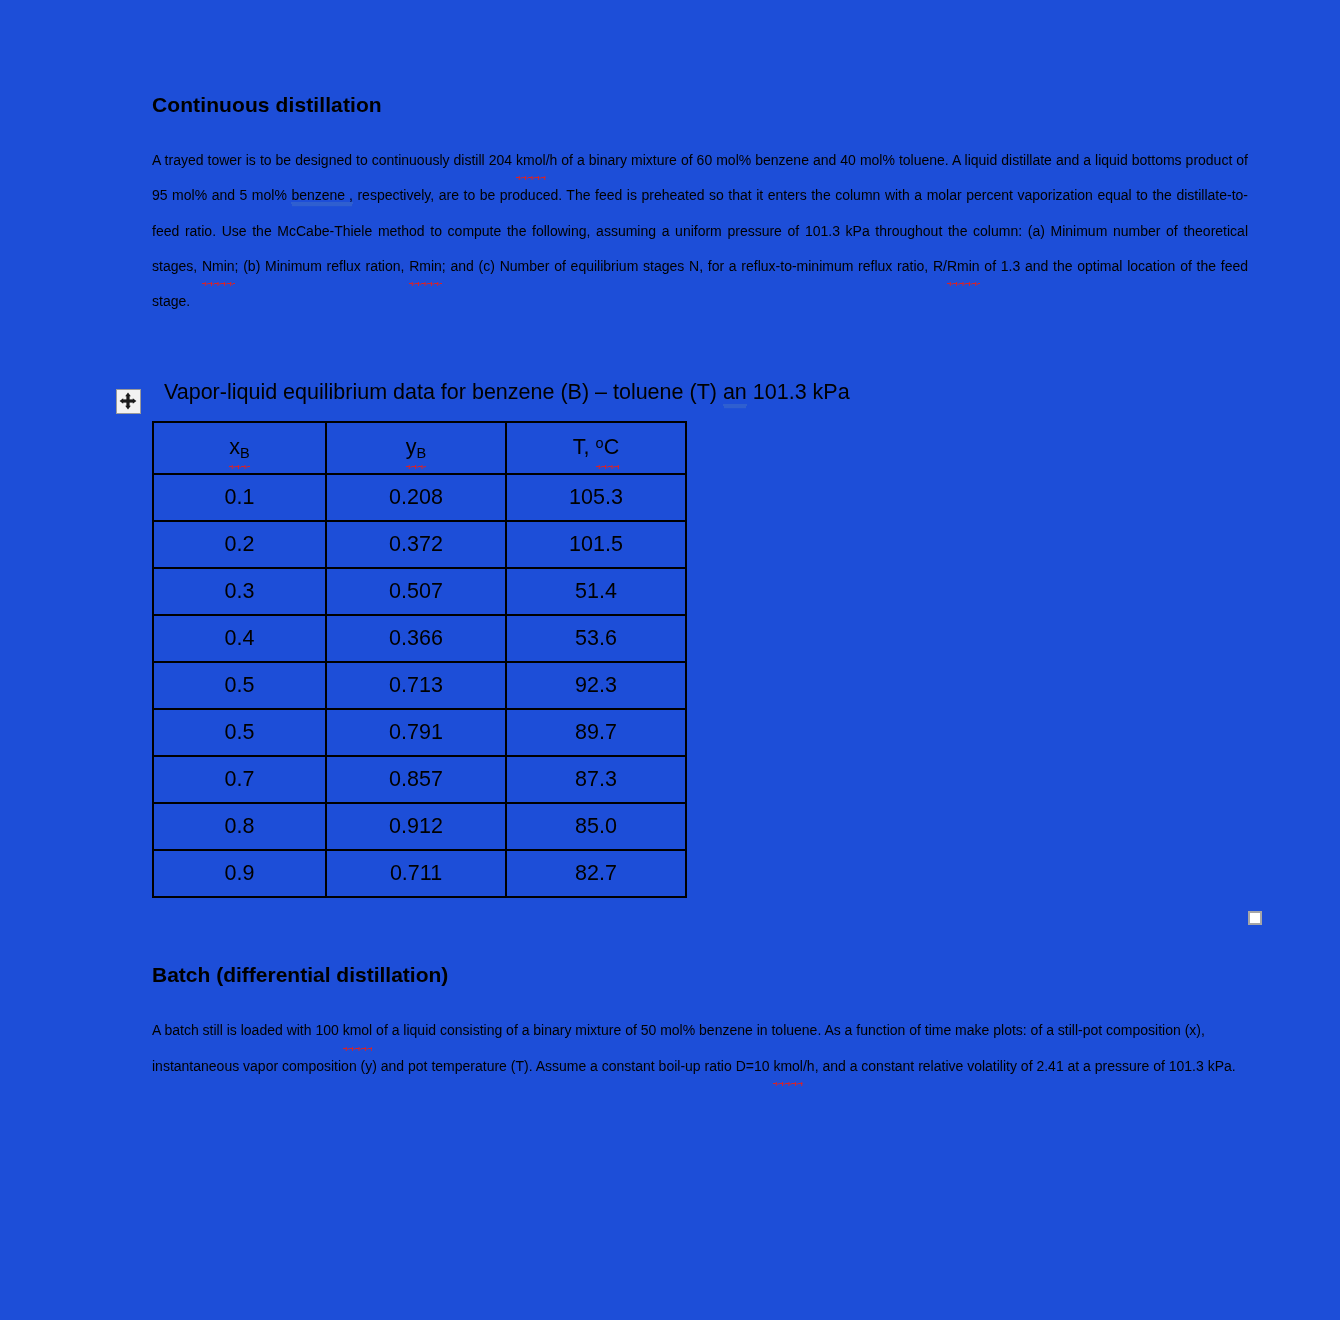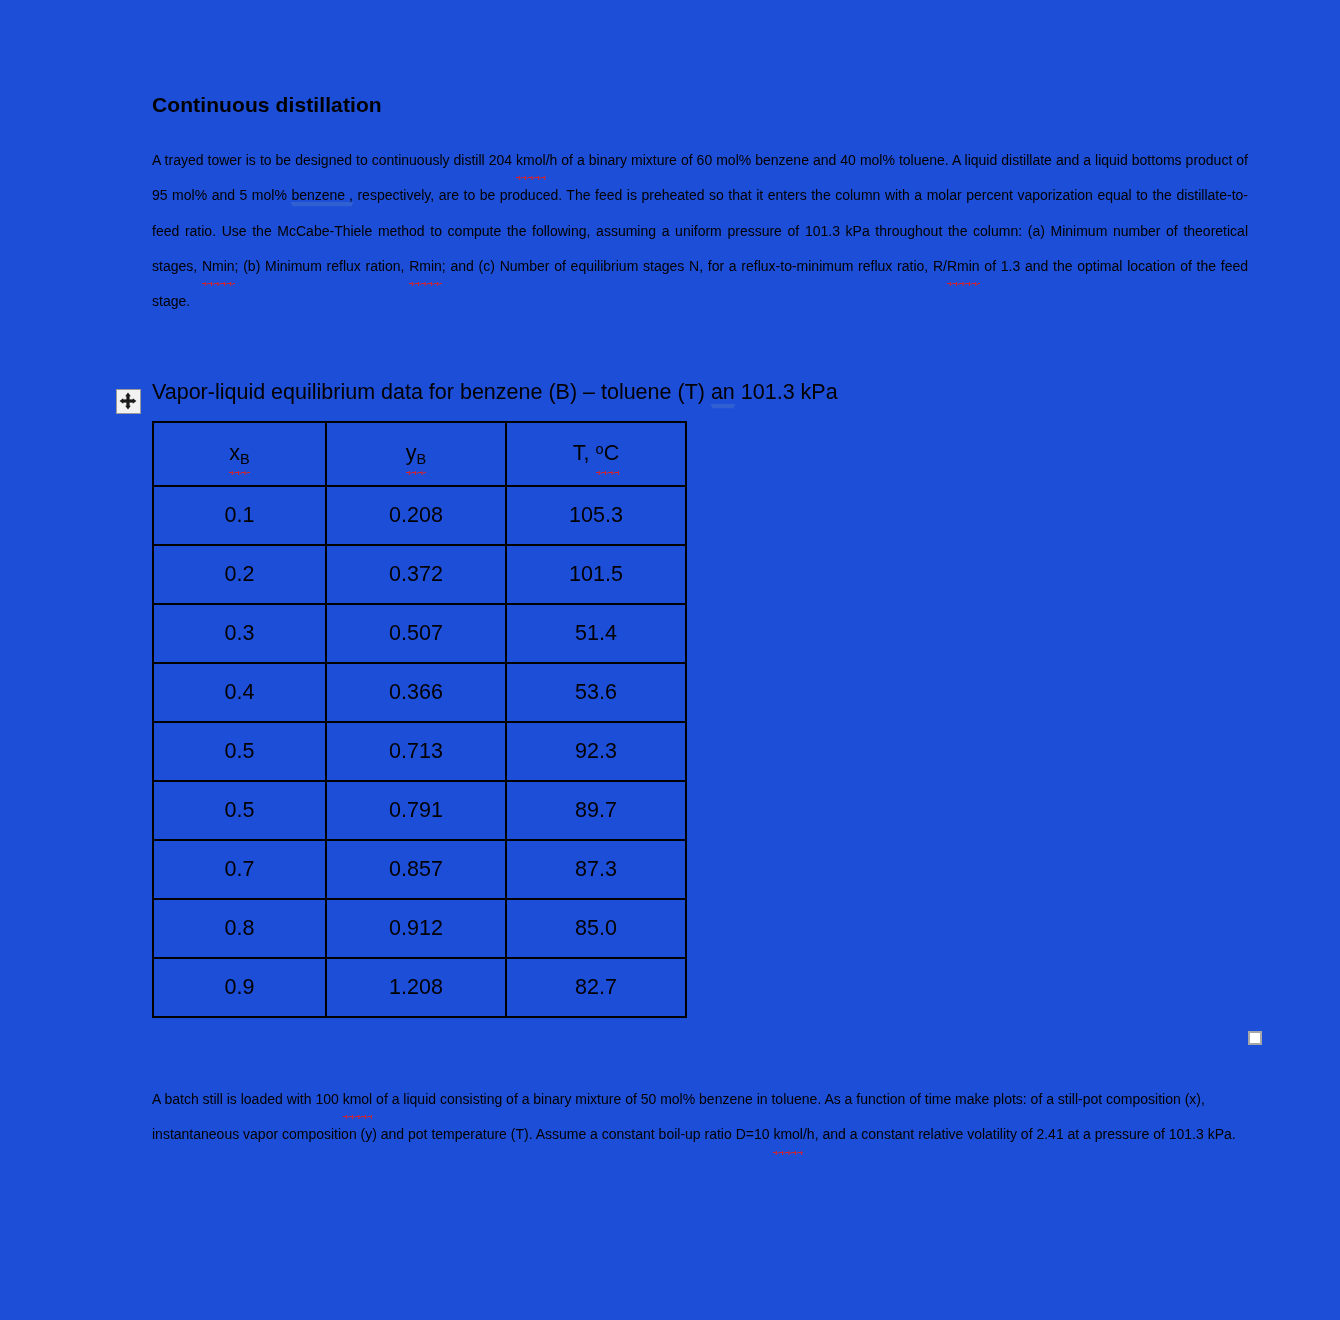--- a/index.html
+++ b/index.html
@@ -84,41 +84,41 @@
 
   .spacer-vle {
     height: 58px;
   }
 
   .vle-caption {
     font-size: 21.5px;
     line-height: 30px;
     margin: 0 0 14px 0;
     position: relative;
-    left: 0px;
+    left: 12px;
   }
 
   
   .table-wrap {
     position: relative;
     margin-left: 0px;
   }
 
   table.vle {
     border-collapse: collapse;
     width: 533px;
     table-layout: fixed;
   }
   table.vle td, table.vle th {
     border: 2px solid #000000;
     text-align: center;
     font-size: 21.5px;
     font-weight: normal;
     height: 33px;
-    padding: 12px;
+    padding: 6px;
     line-height: 33px;
     vertical-align: middle;
   }
   table.vle col.c1 { width: 173px; }
   table.vle col.c2 { width: 180px; }
   table.vle col.c3 { width: 180px; }
 
   table.vle th {
     height: 36px;
     line-height: 36px;
@@ -252,28 +252,29 @@
               <td>0.857</td>
               <td>87.3</td>
             </tr>
           <tr>
               <td>0.8</td>
               <td>0.912</td>
               <td>85.0</td>
             </tr>
           <tr>
               <td>0.9</td>
-              <td>1.208</td>
+              <td>0.711</td>
               <td>82.7</td>
             </tr>
         </tbody>
       </table>
 
       <div class="table-resize-handle"></div>
     </div>
 
     <div class="spacer-batch"></div>
 
+    <h2 class="batch-heading">Batch (differential distillation)</h2>
 
     <p class="body-para left-align"><span>A batch still is loaded with 100 </span><span class="sp">kmol</span><span> of a liquid consisting of a binary mixture of 50 mol% benzene in toluene. As a function of time make plots: of a still-pot composition (x), instantaneous vapor composition (y) and pot temperature (T). Assume a constant boil-up ratio D=10 </span><span class="sp">kmol</span><span>/h, and a constant relative volatility of 2.41 at a pressure of 101.3 kPa.</span></p>
 
   </div>
 </div>
 
 </body></html>

